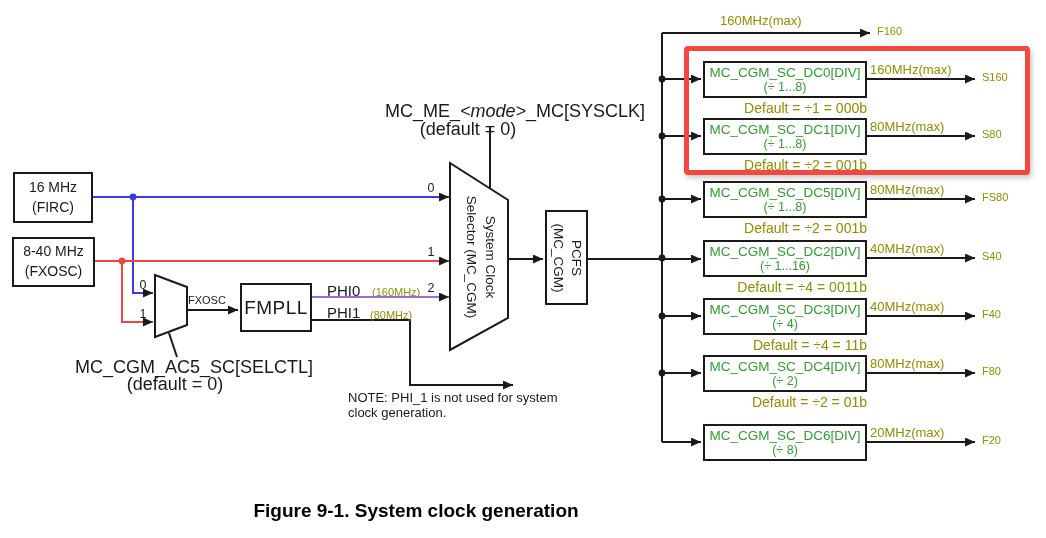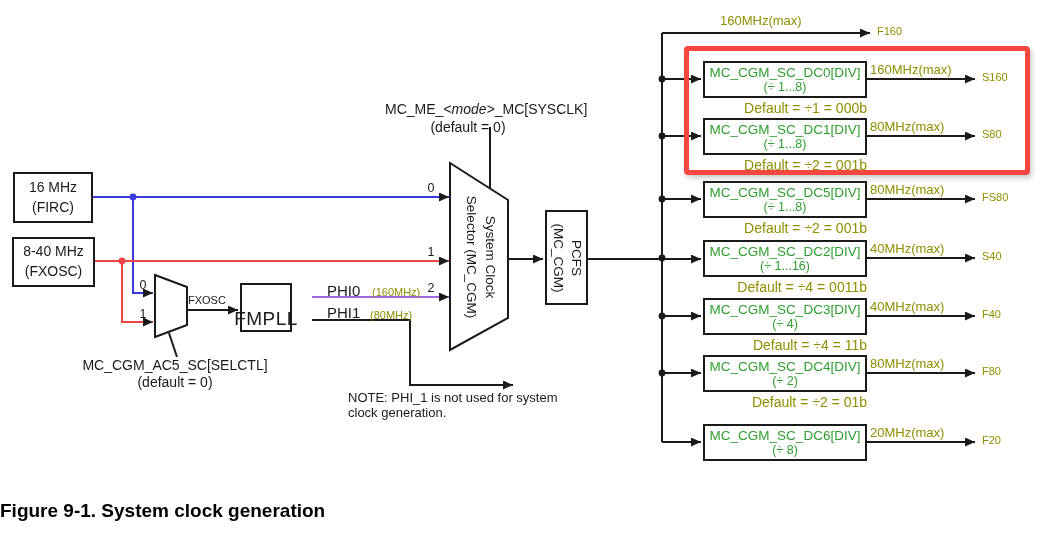--- a/index.html
+++ b/index.html
@@ -25,30 +25,30 @@
     border:2px solid #1a1a1a;box-sizing:border-box;text-align:center;
     color:#2f9e2f;
   }
   .div-name{font-size:13.5px;line-height:15px;padding-top:2px;white-space:nowrap;}
   .div-range{font-size:12.5px;line-height:15px;}
   .olive{color:#8f8f00;}
   .default-lbl{position:absolute;left:703px;width:164px;text-align:right;font-size:14px;}
   .freq-lbl{position:absolute;left:870px;width:102px;text-align:left;font-size:13px;}
   .sig-lbl{position:absolute;left:982px;font-size:11px;}
   .muxnum{position:absolute;font-size:12.5px;width:14px;text-align:center;}
-  .small-lbl{font-size:14px;text-align:center;}
+  .small-lbl{font-size:18px;text-align:center;}
   .phi-lbl{font-size:15px;}
   .phi-freq{font-size:11px;}
   #highlight{
     position:absolute;left:684px;top:46px;width:346px;height:129px;
     border:5px solid #f5473f;border-radius:4px;box-sizing:border-box;
     box-shadow:2px 3px 5px rgba(140,140,140,.45);background:transparent;
   }
   #caption{
-    position:absolute;left:0;top:500px;width:832px;text-align:left;
+    position:absolute;left:0;top:500px;width:832px;text-align:center;
     font-size:19px;font-weight:bold;color:#000;
   }
   .note-lbl{font-size:13px;line-height:15px;}
 </style>
 </head>
 <body>
 
 <div id="canvas">
 
   <svg id="wires" width="1046" height="538" viewBox="0 0 1046 538">
@@ -123,21 +123,21 @@
     <div>8-40 MHz</div>
     <div>(FXOSC)</div>
   </div>
 
   <div class="abs muxnum" style="left:136px;top:278px;">0</div>
   <div class="abs muxnum" style="left:136px;top:307px;">1</div>
   <div class="abs" style="left:188px;top:294px;font-size:11px;">FXOSC</div>
   <div class="abs small-lbl" style="left:75px;top:357px;width:200px;">MC_CGM_AC5_SC[SELCTL]</div>
   <div class="abs small-lbl" style="left:75px;top:374px;width:200px;">(default = 0)</div>
 
-  <div class="box fmpll-box" style="left:240px;top:283px;width:52px;height:49px;justify-content:flex-end;">
+  <div class="box fmpll-box" style="left:240px;top:283px;width:72px;height:49px;">
     <div>FMPLL</div>
   </div>
   <div class="abs phi-lbl" style="left:327px;top:282px;">PHI0</div>
   <div class="abs phi-freq olive" style="left:372px;top:286px;">(160MHz)</div>
   <div class="abs phi-lbl" style="left:327px;top:304px;">PHI1</div>
   <div class="abs phi-freq olive" style="left:370px;top:309px;">(80MHz)</div>
 
   <div class="rot" style="left:385.5px;top:236.5px;width:187px;height:40px;">
     <div>System Clock</div>
     <div>Selector (MC_CGM)</div>

